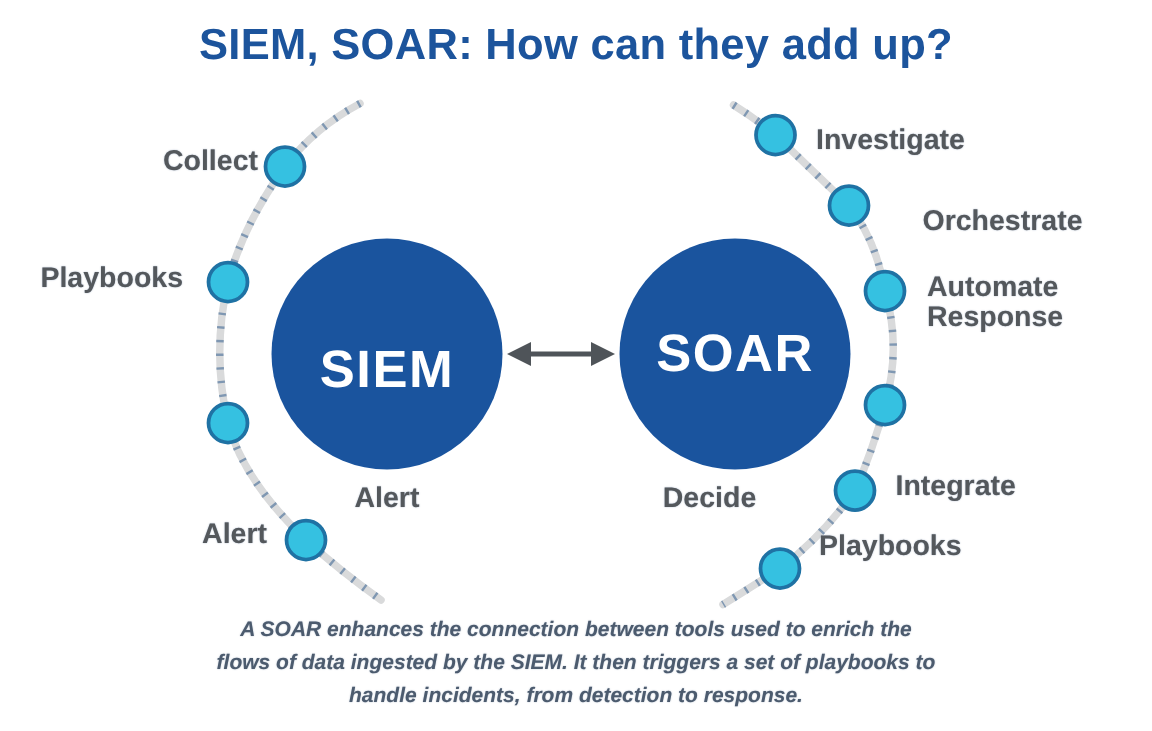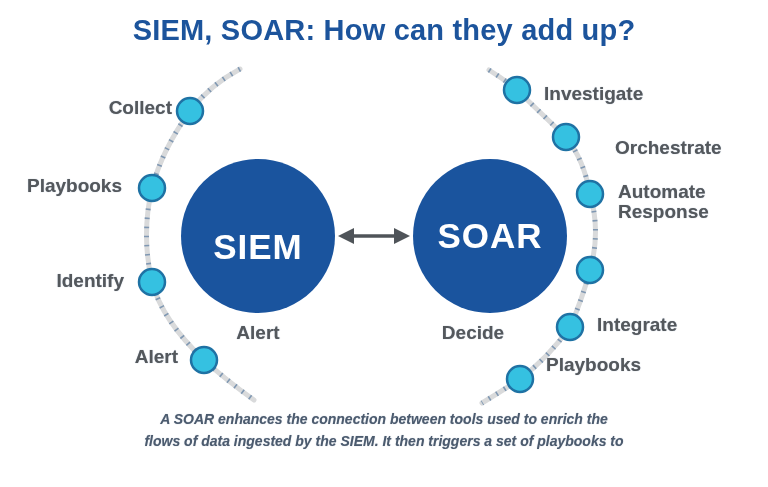--- a/index.html
+++ b/index.html
@@ -71,30 +71,30 @@
       <path d="M338 236 L354 228 L354 244 Z"></path>
       <path d="M410 236 L394 228 L394 244 Z"></path>
     </g>
   </svg>
 
   <div class="node-label siem">SIEM</div>
   <div class="node-label soar">SOAR</div>
 
   <div class="step ralign" style="left:52px;top:98px;">Collect</div>
   <div class="step ralign" style="left:2px;top:176px;">Playbooks</div>
-  <div class="step ralign" style="left:4px;top:271px;">Identify</div>
   <div class="step ralign" style="left:58px;top:347px;">Alert</div>
 
   <div class="step" style="left:544px;top:84px;">Investigate</div>
   <div class="step" style="left:615px;top:123px;margin-top:15px;">Orchestrate</div>
   <div class="step wrap" style="left:618px;top:182px;">Automate Response</div>
   <div class="step" style="left:597px;top:315px;">Integrate</div>
   <div class="step" style="left:546px;top:355px;">Playbooks</div>
 
   <div class="step center" style="left:198px;top:323px;">Alert</div>
   <div class="step center" style="left:413px;top:323px;">Decide</div>
 
   <div class="caption">
     <div>A SOAR enhances the connection between tools used to enrich the</div>
     <div>flows of data ingested by the SIEM. It then triggers a set of playbooks to</div>
+    <div>handle incidents, from detection to response.</div>
   </div>
 
 </div>
 
 </body></html>

